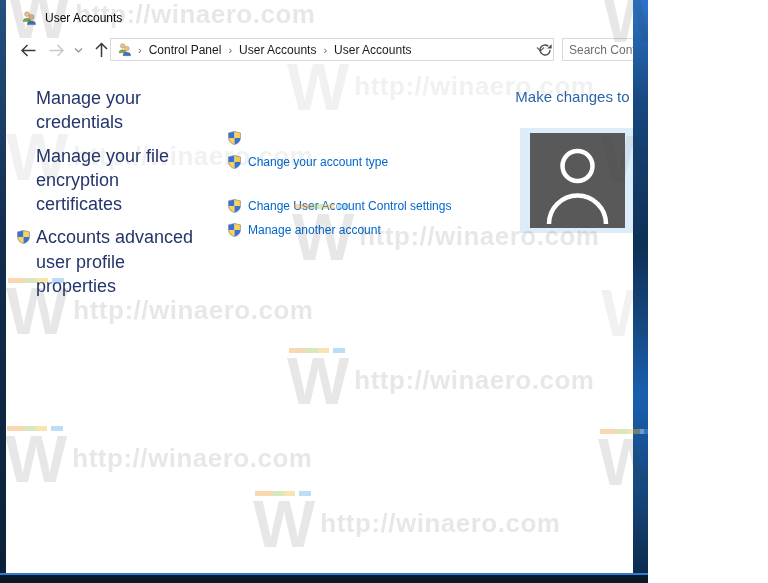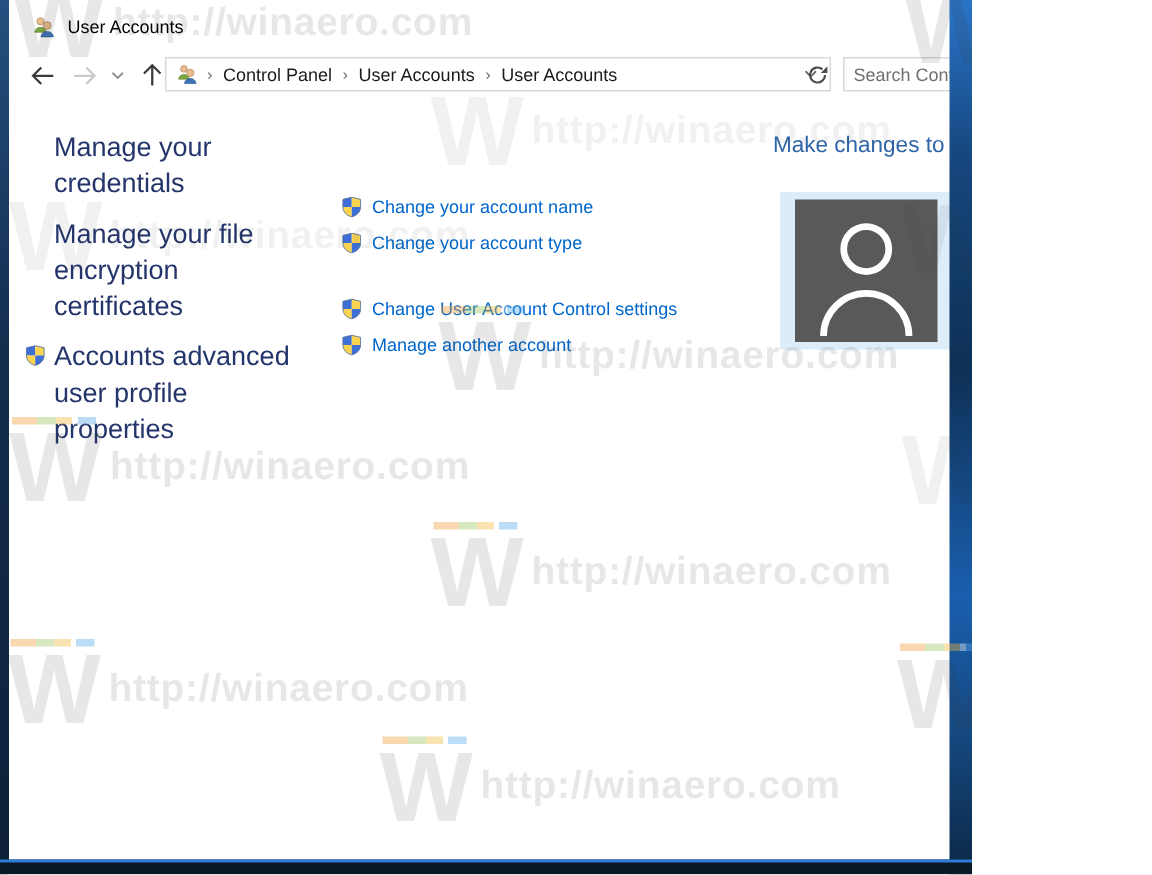--- a/index.html
+++ b/index.html
@@ -203,21 +203,20 @@
             <svg width="13" height="14" viewBox="0 0 13 14">
                 <g clip-path="url(#shc1)">
               <rect x="0" y="0" width="6.5" height="7" fill="#3d6fd6"></rect>
                   <rect x="6.5" y="0" width="6.5" height="7" fill="#fcd44f"></rect>
               <rect x="0" y="7" width="6.5" height="7" fill="#fcd44f"></rect>
                   <rect x="6.5" y="7" width="6.5" height="7" fill="#3d6fd6"></rect>
                 </g>
               <path d="M6.5 0.5 L12.4 1.9 V6.8 C12.4 10.3 10 12.6 6.5 13.6 C3 12.6 0.6 10.3 0.6 6.8 V1.9 Z" fill="none" stroke="#57749f" stroke-width="0.6"></path>
               </svg>
           </span>
-          <span class="link">Change your account name</span>
         </div>
         <div class="linkrow">
           <span class="sh">
             <svg width="13" height="14" viewBox="0 0 13 14">
                 <g clip-path="url(#shc1)">
               <rect x="0" y="0" width="6.5" height="7" fill="#3d6fd6"></rect>
                   <rect x="6.5" y="0" width="6.5" height="7" fill="#fcd44f"></rect>
               <rect x="0" y="7" width="6.5" height="7" fill="#fcd44f"></rect>
                   <rect x="6.5" y="7" width="6.5" height="7" fill="#3d6fd6"></rect>
                 </g>

